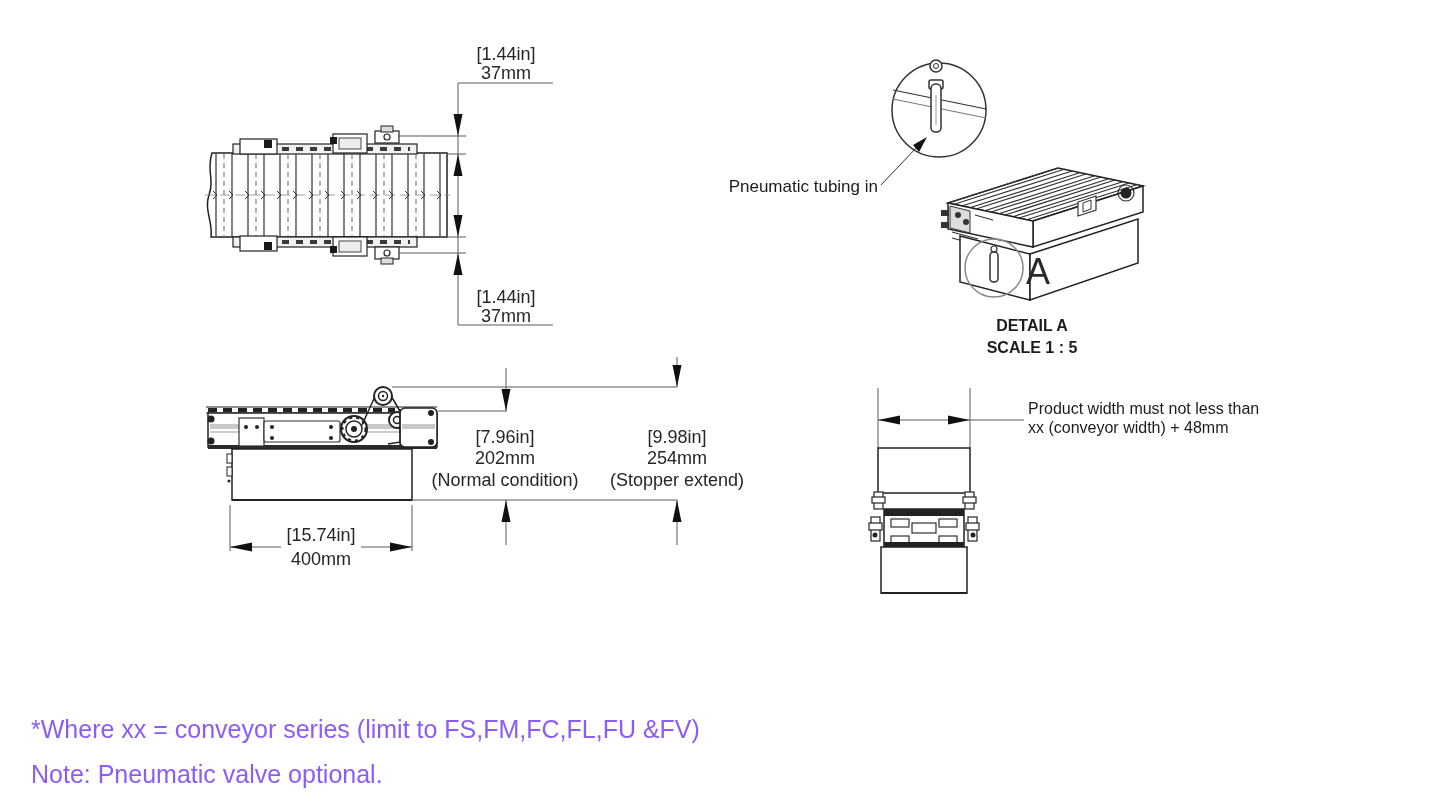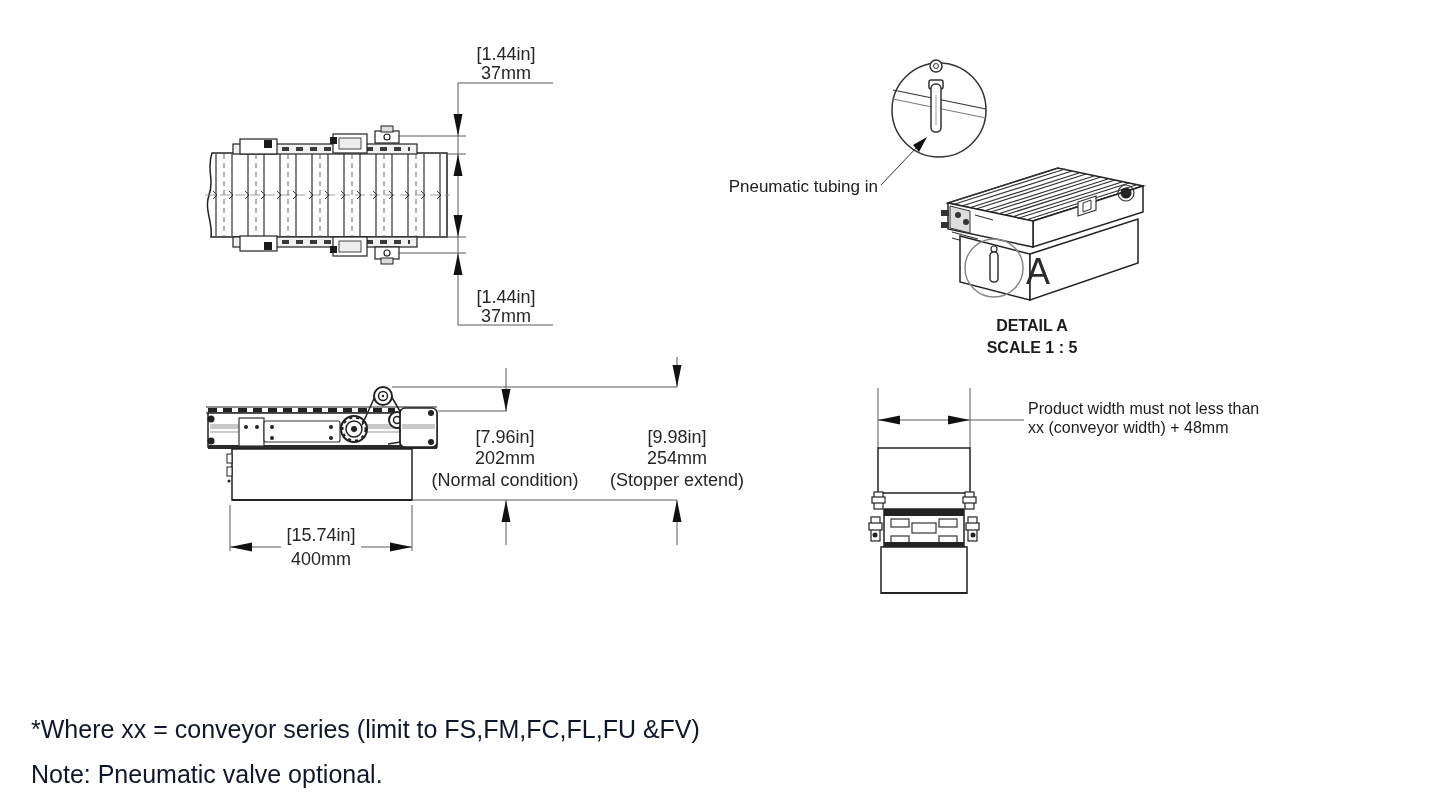--- a/index.html
+++ b/index.html
@@ -5,21 +5,21 @@
   html,body{margin:0;padding:0;background:#ffffff;}
   #stage{position:relative;width:1447px;height:805px;background:#fff;overflow:hidden;
          font-family:"Liberation Sans",sans-serif;}
   #stage svg{position:absolute;left:0;top:0;}
   svg text{font-family:"Liberation Sans",sans-serif;}
   .dim{font-size:18px;fill:#262626;text-anchor:middle;}
   .note{font-size:16px;fill:#1c1c1c;}
   .cap{font-size:16px;font-weight:bold;fill:#1c1c1c;text-anchor:middle;}
   .callout{font-size:17px;fill:#1c1c1c;text-anchor:end;}
   .iso-a{font-size:36px;fill:#2a2a2a;}
-  .footnote{position:absolute;left:31px;color:#0f172a;font-size:25px;line-height:30px;white-space:nowrap;}
+  .footnote{position:absolute;left:31px;color:#8b5cf6;font-size:25px;line-height:30px;white-space:nowrap;}
   .fn1{top:714px;}
   .fn2{top:759px;}
 </style>
 </head>
 <body>
 
 <div id="stage">
 <svg width="1447" height="805" viewBox="0 0 1447 805">
 
   <g>

